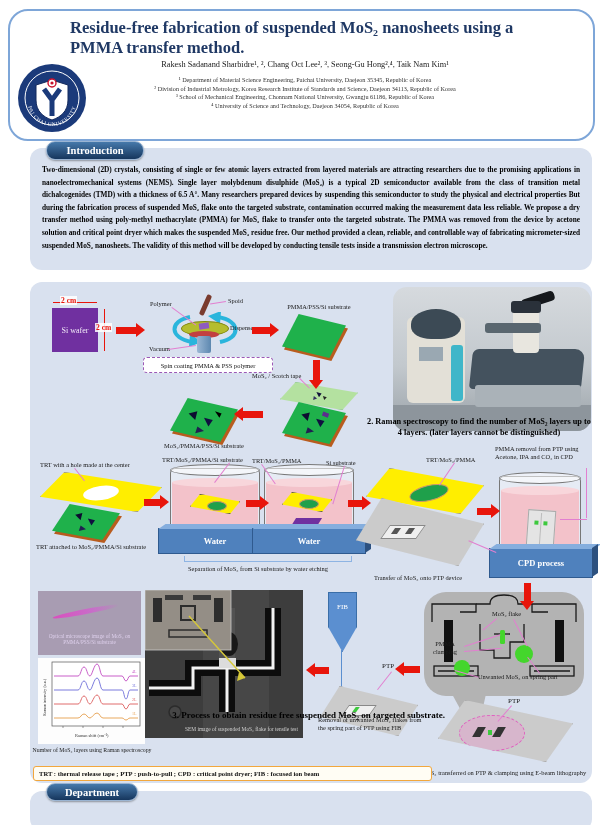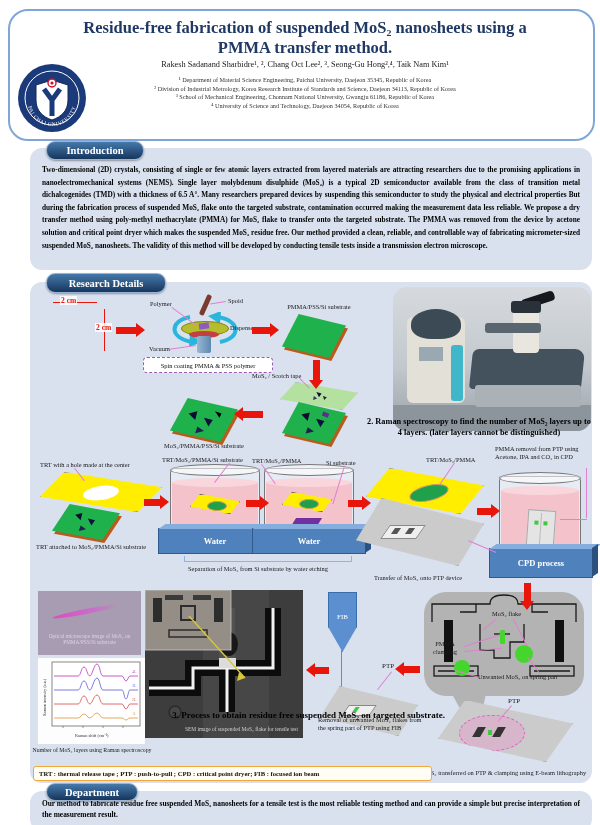--- a/index.html
+++ b/index.html
@@ -38,21 +38,21 @@
   .dimtxt{position:absolute;color:#e8150b;font-weight:bold;font-size:7.5px;background:rgba(255,255,255,.85);padding:0 1px;z-index:3;}
   .dimline{position:absolute;background:#e8150b;z-index:2;}
 </style>
 </head>
 <body>
 
 <div id="poster">
 
   <div class="abs" style="left:8px;top:9px;width:583px;height:128px;border:2.5px solid #7ea6d8;border-radius:20px;background:#fff;"></div>
 
-  <div class="abs" style="left:70px;top:18px;width:470px;text-align:center;font-weight:bold;font-size:16.5px;line-height:19.5px;color:#1f3864;">Residue-free fabrication of suspended MoS₂ nanosheets using a PMMA transfer method.</div>
+  <div class="abs" style="left:70px;top:18px;width:470px;font-weight:bold;font-size:16.5px;line-height:19.5px;color:#1f3864;">Residue-free fabrication of suspended MoS₂ nanosheets using a PMMA transfer method.</div>
 
   <div class="abs" style="left:100px;top:60px;width:410px;text-align:center;font-size:8.3px;color:#222;">Rakesh Sadanand Sharbidre¹, ², Chang Oct Lee², ³, Seong-Gu Hong²,⁴, Taik Nam Kim¹</div>
 
   <div class="abs" style="left:95px;top:76px;width:420px;text-align:center;font-size:6.2px;line-height:8.6px;color:#333;">
     <div>¹ Department of Material Science Engineering, Paichai University, Daejeon 35345, Republic of Korea</div>
     <div>² Division of Industrial Metrology, Korea Research Institute of Standards and Science, Daejeon 34113, Republic of Korea</div>
     <div>³ School of Mechanical Engineering, Chonnam National University, Gwangju 61186, Republic of Korea</div>
     <div>⁴ University of Science and Technology, Daejeon 34054, Republic of Korea</div>
   </div>
 
@@ -70,27 +70,29 @@
       <textPath href="#arcB" startOffset="6%">PAI CHAI UNIVERSITY</textPath>
     </text>
   </svg>
 
 
   <div class="panel" style="left:30px;top:148px;width:562px;height:122px;"></div>
   <div class="badge" style="left:46px;top:141px;width:96px;height:17px;">Introduction</div>
   <div class="abs" style="left:42px;top:164px;width:538px;font-size:7.3px;line-height:12.6px;font-weight:bold;text-align:justify;color:#000;">Two-dimensional (2D) crystals, consisting of single or few atomic layers extracted from layered materials are attracting researchers due to the promising applications in nanoelectromechanical systems (NEMS). Single layer molybdenum disulphide (MoS₂) is a typical 2D semiconductor available from the class of transition metal dichalcogenides (TMD) with a thickness of 6.5 A°. Many researchers prepared devices by suspending this semiconductor to study the physical and electrical properties But during the fabrication process of suspended MoS₂ flake onto the targeted substrate, contamination occurred making the measurement data less reliable. We propose a dry transfer method using poly-methyl methacrylate (PMMA) for MoS₂ flake to transfer onto the targeted substrate. The PMMA was removed from the device by acetone solution and critical point dryer which makes the suspended MoS₂ residue free. Our method provided a clean, reliable, and controllable way of fabricating micrometer-sized suspended MoS₂ nanosheets. The validity of this method will be developed by conducting tensile tests inside a transmission electron microscope.</div>
 
   <div class="panel" style="left:30px;top:282px;width:562px;height:501px;"></div>
-  <div class="badge" style="left:46px;top:273px;width:118px;height:18px;">Research Details</div>
 
   <div class="dimline" style="left:53px;top:302px;width:44px;height:1px;"></div>
   <div class="dimtxt" style="left:60px;top:296px;">2 cm</div>
   <div class="dimline" style="left:104px;top:309px;width:1px;height:42px;"></div>
   <div class="dimtxt" style="left:95px;top:323px;">2 cm</div>
 
+  <div class="abs" style="left:52px;top:308px;width:46px;height:44px;background:#7030a0;display:flex;align-items:center;justify-content:center;">
+    <span style="color:#f2eaf8;font-size:8px;">Si wafer</span>
+  </div>
 
   <div class="arr r" style="left:116px;top:327px;width:20px;"></div>
 
   <div class="lbl" style="left:150px;top:300px;">Polymer</div>
   <div class="lbl" style="left:228px;top:297px;">Spoid</div>
   <div class="pline" style="left:172px;top:307px;width:30px;transform:rotate(36deg);"></div>
   <div class="pline" style="left:226px;top:302px;width:16px;transform:rotate(171deg);"></div>
   <div class="abs" style="left:203px;top:294px;width:5px;height:22px;background:#7a3b2e;border-radius:2px;transform:rotate(24deg);"></div>
   <svg class="abs" style="left:162px;top:312px;" width="86" height="34" viewBox="0 0 86 34">
     <path d="M28,5 C7,9 7,26 30,30" fill="none" stroke="#2ab5dc" stroke-width="4"></path>
@@ -316,21 +318,21 @@
       <line x1="44" y1="26" x2="100" y2="88" stroke="#d6c838" stroke-width="1.4"></line>
       <polygon points="100,88 94,82 92,91" fill="#d6c838"></polygon>
       <text x="40" y="141" font-size="5.4" fill="#cfcfcf">SEM image of suspended MoS₂ flake for tensile test</text>
     </svg>
   </div>
 
   <div class="arr l" style="left:315px;top:667px;width:14px;"></div>
 
   <div class="abs" style="left:328px;top:592px;width:27px;height:58px;background:#5b8fd0;border:1px solid #3a6ea8;
               clip-path:polygon(0 0,100% 0,100% 58%,50% 100%,0 58%);display:flex;justify-content:center;">
-    <span style="color:#fff;font-size:7px;margin-top:20px;">FIB</span>
+    <span style="color:#fff;font-size:7px;margin-top:10px;">FIB</span>
   </div>
   <div class="abs" style="left:341px;top:650px;width:1px;height:40px;background:#5b8fd0;"></div>
   <div class="lbl" style="left:382px;top:663px;font-size:7px;">PTP</div>
   <div class="arr l" style="left:404px;top:666px;width:16px;"></div>
   <div class="pline" style="left:392px;top:672px;width:23px;transform:rotate(128deg);"></div>
   <div class="abs" style="left:320px;top:686px;width:98px;height:50px;">
     <div class="plate clipB" style="background:#cbcbcb;border:1px solid #aaa;">
       <div class="abs" style="left:24px;top:18px;width:26px;height:9px;background:#efefef;border:0.5px solid #888;transform:skewX(-35deg);"></div>
       <div class="abs" style="left:33px;top:20px;width:4px;height:5px;background:#3ec93e;transform:skewX(-35deg);"></div>
     </div>
@@ -381,15 +383,14 @@
   </div>
   <div class="lbl lblc" style="left:416px;top:769px;width:176px;">MoS₂ transferred on PTP &amp; clamping using E-beam lithography</div>
 
   <div class="abs" style="left:33px;top:766px;width:392px;height:13px;border:1.3px solid #f2a73d;border-radius:3px;background:#fffdf4;
               display:flex;align-items:center;padding-left:5px;z-index:6;">
     <span style="font-size:6.6px;font-weight:bold;">TRT : thermal release tape ; PTP : push-to-pull ; CPD : critical point dryer; FIB : focused ion beam</span>
   </div>
 
   <div class="panel" style="left:30px;top:791px;width:562px;height:40px;"></div>
   <div class="badge" style="left:46px;top:783px;width:90px;height:16px;">Department</div>
-  <div class="abs" style="left:42px;top:799px;width:538px;font-size:7.4px;line-height:10.6px;font-weight:bold;text-align:justify;color:#000;">Our method to fabricate residue free suspended MoS₂ nanosheets for a tensile test is the most reliable testing method and can provide a simple but precise interpretation of the measurement result.</div>
 
 </div>
 
 </body></html>

